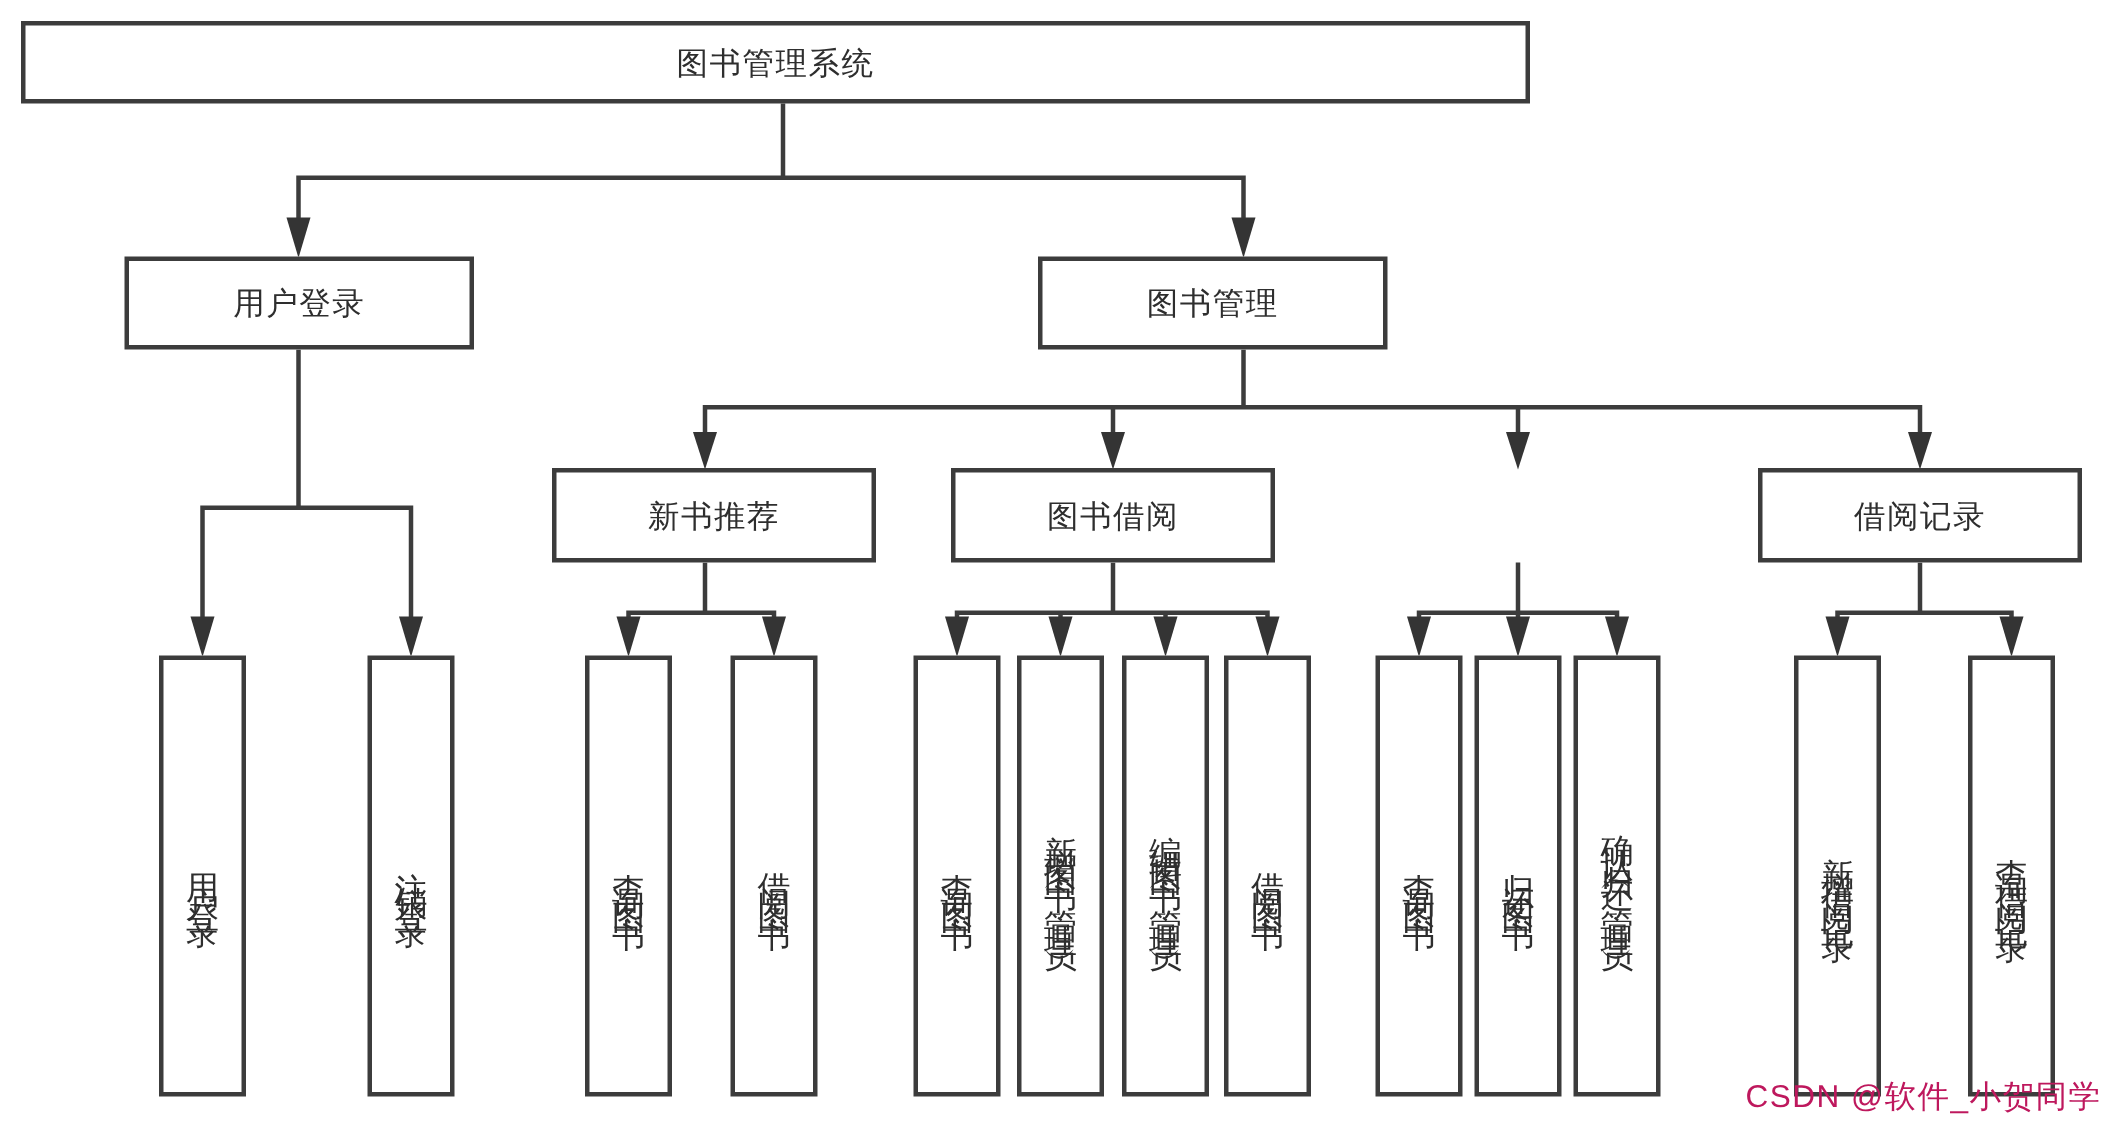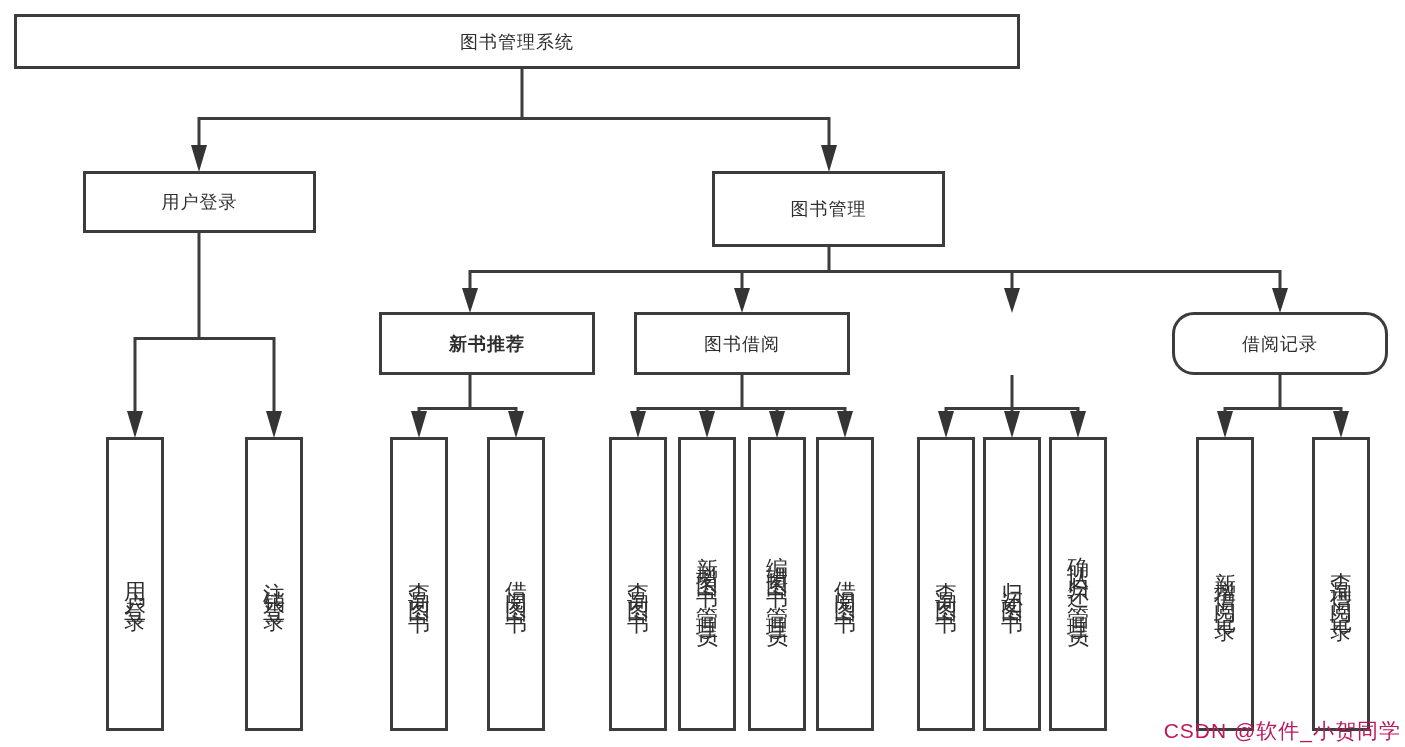--- a/index.html
+++ b/index.html
@@ -20,42 +20,42 @@
     position: absolute;
     box-sizing: border-box;
     border: 3px solid #3c3c3c;
     background: #ffffff;
     color: #2e2e2e;
     display: flex;
     align-items: center;
     justify-content: center;
   }
   .box.h {
-    font-size: 18px;
+    font-size: 21px;
     letter-spacing: 1px;
     white-space: nowrap;
   }
   .box.v {
     font-size: 22px;
     writing-mode: vertical-rl;
     text-orientation: mixed;
     letter-spacing: 10px;
     line-height: 1;
   }
   
   .n-root   { left: 14px;   top: 14px;  width: 1006px; height: 55px; }
   
   .n-l2a    { left: 83px;   top: 171px; width: 233px;  height: 62px; }
-  .n-l2b    { left: 712px;  top: 171px; width: 233px;  height: 76px; }
+  .n-l2b    { left: 692px;  top: 171px; width: 233px;  height: 62px; }
   
   .n-l3     { top: 312px; width: 216px; height: 63px; }
-  .n-l3-0   { left: 379px; font-weight: bold;  }
+  .n-l3-0   { left: 368px;  }
   .n-l3-1   { left: 634px;  }
   .n-l3-2   { left: 904px;  }
-  .n-l3-3   { left: 1172px; border-radius: 22px; }
+  .n-l3-3   { left: 1172px; }
   
   .leaf     { top: 437px; width: 58px; height: 294px; }
   .lf-0  { left: 106px;  }
   .lf-1  { left: 245px;  }
   .lf-2  { left: 390px;  }
   .lf-3  { left: 487px;  }
   .lf-4  { left: 609px;  }
   .lf-5  { left: 678px;  }
   .lf-6  { left: 748px;  }
   .lf-7  { left: 816px;  }

